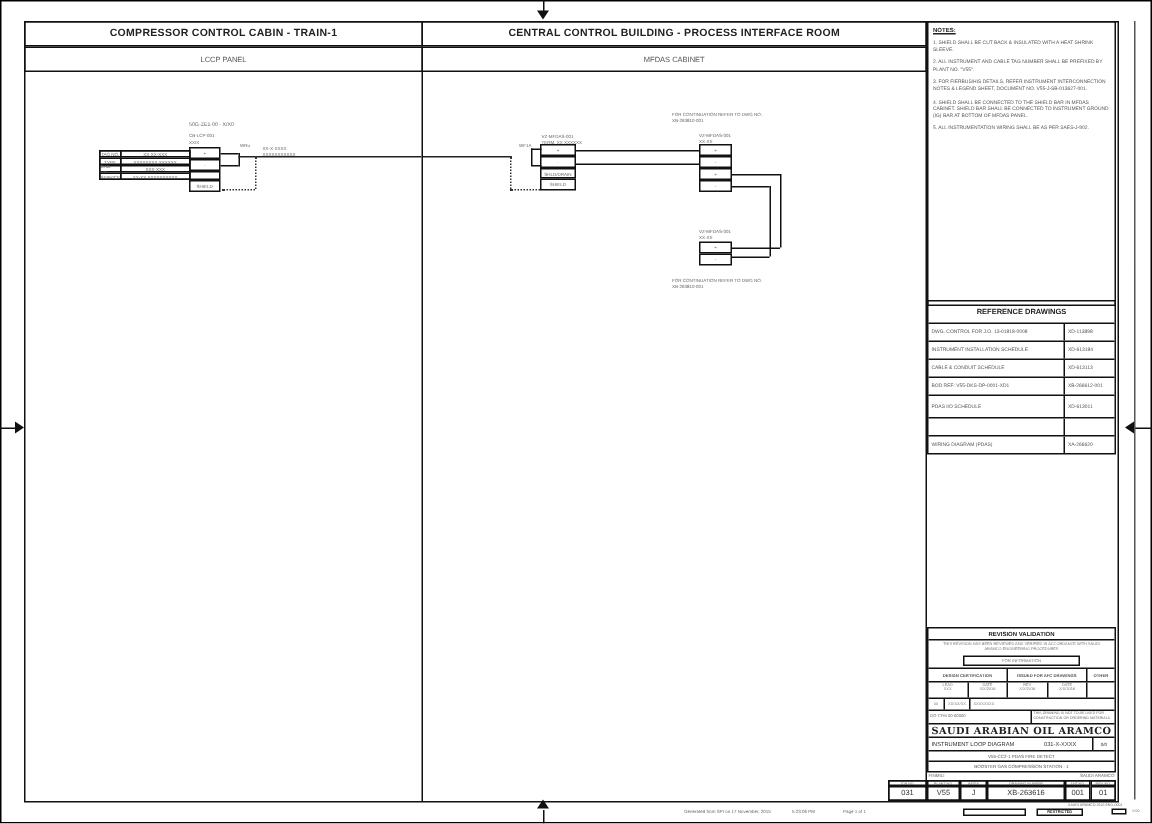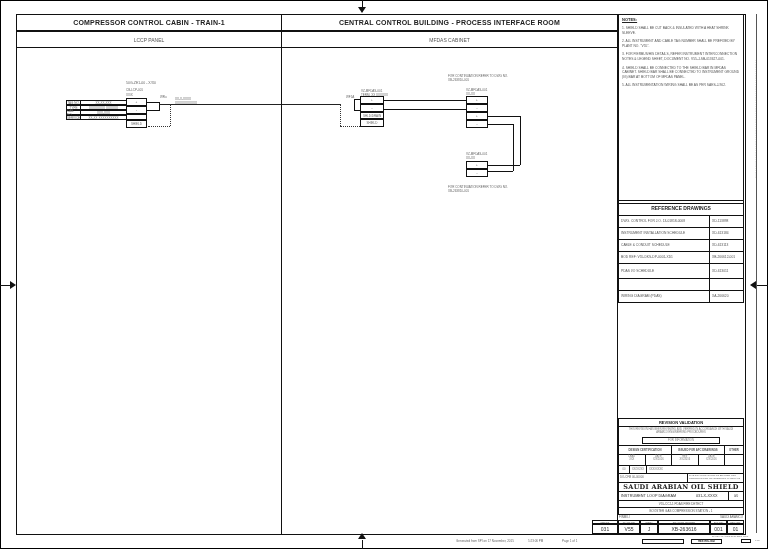--- a/index.html
+++ b/index.html
@@ -203,21 +203,21 @@
   </div>
   <div style="display:flex;border-top:1px solid #111;height:7px;font-size:2.6px;color:#777;line-height:7px;">
     <div style="width:10px;border-right:1px solid #111;text-align:center;">00</div>
     <div style="width:16px;border-right:1px solid #111;text-align:center;">XX/XX/XX</div>
     <div style="flex:1;padding-left:2px;">XXXXXXXX</div>
   </div>
   <div style="display:flex;border-top:1px solid #111;height:8px;font-size:2.8px;color:#666;">
     <div style="width:66px;border-right:1px solid #111;padding:1px;">DO-CFM 00-00000</div>
     <div style="flex:1;padding:1px;font-size:2.4px;line-height:2.8px;">THIS DRAWING IS NOT TO BE USED FOR CONSTRUCTION OR ORDERING MATERIALS</div>
   </div>
-  <div style="border-top:1px solid #111;height:8px;text-align:center;line-height:8px;" class="company">SAUDI ARABIAN OIL SHIELD</div>
+  <div style="border-top:1px solid #111;height:8px;text-align:center;line-height:8px;" class="company">SAUDI ARABIAN OIL ARAMCO</div>
   <div style="display:flex;border-top:1px solid #111;height:8px;font-size:3.8px;color:#333;line-height:8px;">
     <div style="flex:1;padding-left:2px;">INSTRUMENT LOOP DIAGRAM</div>
     <div style="width:32px;">031-X-XXXX</div>
     <div style="width:14px;border-left:1px solid #111;text-align:center;font-size:3px;">0/0</div>
   </div>
   <div style="border-top:1px solid #111;height:6px;font-size:3px;color:#555;text-align:center;line-height:6px;">V55-CC2-1 PDAS FIRE DETECT</div>
   <div style="border-top:1px solid #111;height:6px;font-size:3px;color:#555;text-align:center;line-height:6px;">BOOSTER GAS COMPRESSION STATION - 1</div>
 </div>
 <div class="tiny abs" style="left:619px;top:515px;">FINMILI</div>
 <div class="tiny abs" style="left:720px;top:515px;">SAUDI ARAMCO</div>

